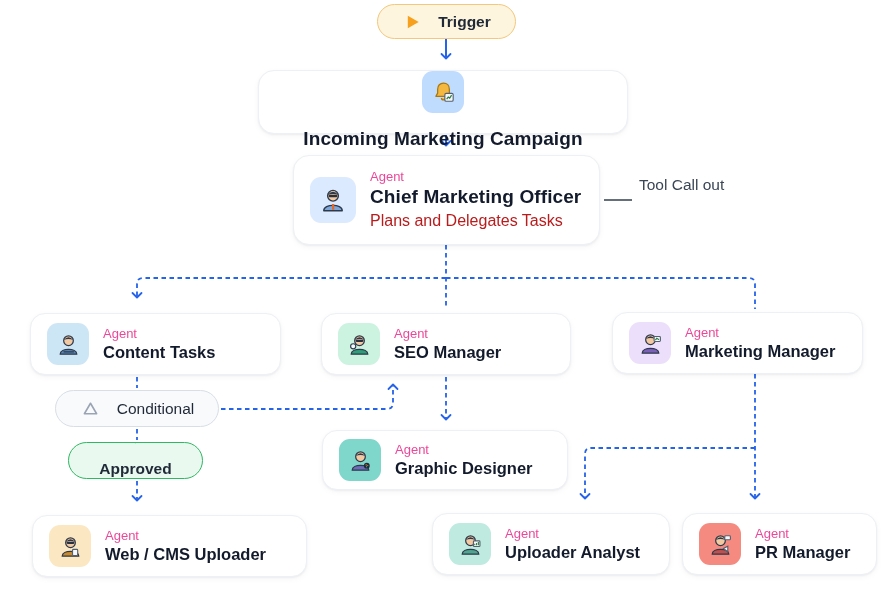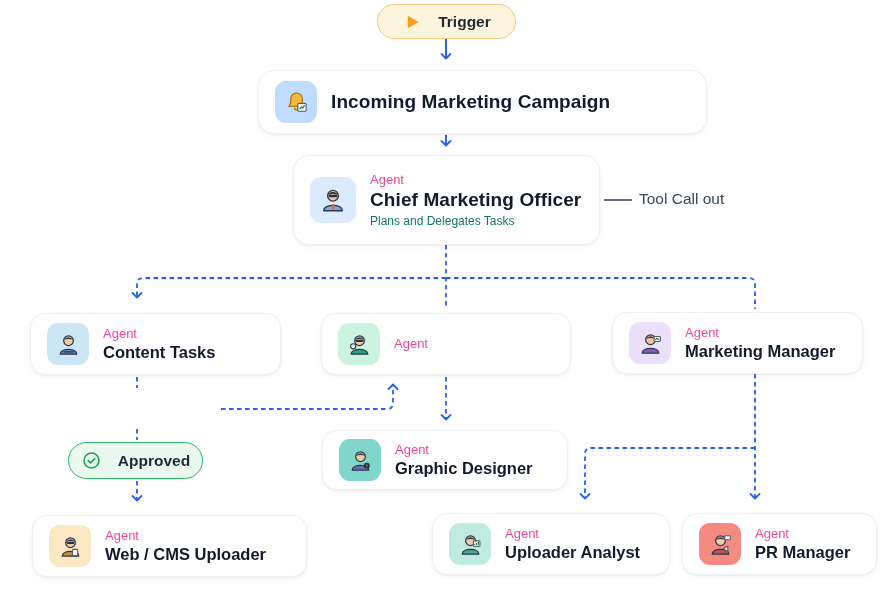--- a/index.html
+++ b/index.html
@@ -11,21 +11,21 @@
         box-shadow:0 1px 2px rgba(16,24,40,.05),0 2px 6px rgba(16,24,40,.04);
         display:flex;align-items:center;gap:14px;padding:0 16px;box-sizing:border-box;}
   .avatar{flex:0 0 auto;border-radius:11px;display:flex;align-items:center;justify-content:center;}
   .av42{width:42px;height:42px;}
   .av46{width:46px;height:46px;}
   .nt{display:flex;flex-direction:column;line-height:1.25;}
   .kind{font-size:13px;color:#ec4899;}
   .title{font-weight:700;color:#121a2b;}
   .t19{font-size:19px;letter-spacing:.1px;}
   .t17{font-size:16.5px;}
-  .subtitle{font-size:12px;color:#0f766e;margin-top:2px;}
+  .subtitle{font-size:16px;color:#b91c1c;margin-top:2px;}
 
   .pill{position:absolute;display:flex;align-items:center;justify-content:center;gap:16px;
         border-radius:999px;box-sizing:border-box;}
   .pill .plabel{font-size:15.5px;color:#1f2937;}
   .trigger{font-weight:600;}
 
   .callout-text{position:absolute;font-size:15.5px;color:#3b4656;}
 </style>
 </head>
 <body>
@@ -59,21 +59,21 @@
     <path d="M755,448 L591,448 Q585,448 585,454 L585,498" stroke="#2563eb" stroke-width="1.8" fill="none" stroke-dasharray="4.5 3.5" marker-end="url(#arr)"></path>
   </svg>
 
   <div class="pill" style="left:377px;top:4px;width:139px;height:35px;background:#fdf5dd;border:1.5px solid #f4c77d;">
     <svg width="20" height="20" viewBox="0 0 24 24">
       <path d="M7,4.5 L20,12 L7,19.5 Z" stroke-linejoin="round" stroke-width="3" fill="#f7a01d"></path>
     </svg>
     <span class="plabel trigger">Trigger</span>
   </div>
 
-  <div class="card" style="left:258px;top:70px;width:449px;height:64px;border-radius:16px;">
+  <div class="card" style="left:258px;top:70px;width:370px;height:64px;border-radius:16px;flex-direction:column;">
     <div class="avatar av42" style="background-color: rgb(191, 219, 254);">
       <svg width="27" height="27" viewBox="0 0 24 24">
         <path d="M12,3.6 C8.9,3.6 6.8,5.9 6.8,9 L6.8,12.6 L5.2,15.4 L18.8,15.4 L17.2,12.6 L17.2,9 C17.2,5.9 15.1,3.6 12,3.6 Z" fill="#f4b73f" stroke="#a8780f" stroke-width="1.1" stroke-linejoin="round"></path>
         <path d="M10.2,16.8 a1.8,1.8 0 0 0 3.6,0" fill="#f4b73f" stroke="#a8780f" stroke-width="1.1"></path>
         <rect x="13.2" y="12.8" width="7.4" height="7" rx="1.2" fill="#f6f9fc" stroke="#55606e" stroke-width="1"></rect>
         <path d="M14.8,17.8 L16.2,16 L17.5,16.9 L19.2,14.4" fill="none" stroke="#2e7d46" stroke-width="1.1"></path>
       </svg>
     </div>
     <div class="nt">
       <span class="title t19">Incoming Marketing Campaign</span>
@@ -89,21 +89,21 @@
         <path d="M7.7,7.9 Q12,3 16.3,7.9 Q12,6.3 7.7,7.9 Z" fill="#2e3a4b"></path>
         <rect x="8.5" y="7.8" width="7" height="1.9" rx="0.95" fill="#27303f"></rect>
       </svg>
     </div>
     <div class="nt">
       <span class="kind">Agent</span>
       <span class="title t19">Chief Marketing Officer</span>
       <span class="subtitle">Plans and Delegates Tasks</span>
     </div>
   </div>
-  <div class="callout-text" style="left:639px;top:190px;">Tool Call out</div>
+  <div class="callout-text" style="left:639px;top:176px;">Tool Call out</div>
 
   <div class="card" style="left:30px;top:313px;width:251px;height:62px;">
     <div class="avatar av42" style="background-color: rgb(205, 230, 245);">
       <svg width="27" height="27" viewBox="0 0 24 24">
         <path d="M4.6,20.6 C4.6,14.8 19.4,14.8 19.4,20.6 Z" stroke="#2e3a4b" stroke-width="1.1" stroke-linejoin="round" fill="#5b87b8"></path>
         <circle cx="12" cy="8.6" r="4.3" fill="#f3c9a2" stroke="#2e3a4b" stroke-width="1.1"></circle>
         <path d="M7.7,7.9 Q12,3 16.3,7.9 Q12,6.3 7.7,7.9 Z" fill="#2e3a4b"></path>
         <path d="M8,18.5 L16.5,18.5" stroke="#2e3a4b" stroke-width="1.2" stroke-linecap="round"></path>
       </svg>
     </div>
@@ -118,41 +118,48 @@
       <svg width="27" height="27" viewBox="0 0 24 24">
         <path d="M4.6,20.6 C4.6,14.8 19.4,14.8 19.4,20.6 Z" stroke="#2e3a4b" stroke-width="1.1" stroke-linejoin="round" fill="#2e9e7a"></path>
         <circle cx="12" cy="8.6" r="4.3" fill="#f3c9a2" stroke="#2e3a4b" stroke-width="1.1"></circle>
         <path d="M7.7,7.9 Q12,3 16.3,7.9 Q12,6.3 7.7,7.9 Z" fill="#2e3a4b"></path>
         <rect x="8.5" y="7.8" width="7" height="1.9" rx="0.95" fill="#27303f"></rect>
         <circle cx="6.4" cy="13.6" r="2.3" fill="#f6f9fc" stroke="#2e3a4b" stroke-width="1"></circle>
       </svg>
     </div>
     <div class="nt">
       <span class="kind">Agent</span>
+      <span class="title t17">SEO Manager</span>
     </div>
   </div>
 
   <div class="card" style="left:612px;top:312px;width:251px;height:62px;">
     <div class="avatar av42" style="background-color: rgb(236, 223, 251);">
       <svg width="27" height="27" viewBox="0 0 24 24">
         <path d="M4.6,20.6 C4.6,14.8 19.4,14.8 19.4,20.6 Z" stroke="#2e3a4b" stroke-width="1.1" stroke-linejoin="round" fill="#7c5fb8"></path>
         <circle cx="12" cy="8.6" r="4.3" fill="#f3c9a2" stroke="#2e3a4b" stroke-width="1.1"></circle>
         <path d="M7.7,7.9 Q12,3 16.3,7.9 Q12,6.3 7.7,7.9 Z" fill="#2e3a4b"></path>
         <rect x="15.2" y="5.8" width="5.6" height="4.4" rx="0.8" fill="#f6f9fc" stroke="#55606e" stroke-width="1"></rect>
         <path d="M16.3,9 L17.6,7.4 L19.6,8.6" fill="none" stroke="#2e7d46" stroke-width="1"></path>
       </svg>
     </div>
     <div class="nt">
       <span class="kind">Agent</span>
       <span class="title t17">Marketing Manager</span>
     </div>
   </div>
 
-
-  <div class="pill" style="left:68px;top:442px;width:135px;height:37px;background:#e9f9ef;border:1.6px solid #2eb862;">
+  <div class="pill" style="left:55px;top:390px;width:164px;height:37px;background:#f8fafc;border:1px solid #d9dee6;">
+    <svg width="21" height="21" viewBox="0 0 24 24">
+      <path d="M12,6 L19,18 L5,18 Z" fill="none" stroke-width="1.8" stroke-linejoin="round" stroke="#9aa4b2"></path>
+    </svg>
+    <span class="plabel">Conditional</span>
+  </div>
+
+  <div class="pill" style="left:68px;top:442px;width:135px;height:37px;background:#e9f9ef;border:1.6px solid #2eb862;flex-direction:column;">
     <svg width="21" height="21" viewBox="0 0 24 24">
       <circle cx="12" cy="12" r="8.5" fill="none" stroke-width="1.8" stroke="#16a34a"></circle>
       <path d="M8.2,12.2 L10.8,14.8 L15.8,9.8" fill="none" stroke-width="1.8" stroke-linecap="round" stroke-linejoin="round" stroke="#16a34a"></path>
     </svg>
     <span class="plabel" style="font-weight:600;">Approved</span>
   </div>
 
   <div class="card" style="left:322px;top:430px;width:246px;height:60px;">
     <div class="avatar av42" style="background-color: rgb(127, 214, 203);">
       <svg width="27" height="27" viewBox="0 0 24 24">

